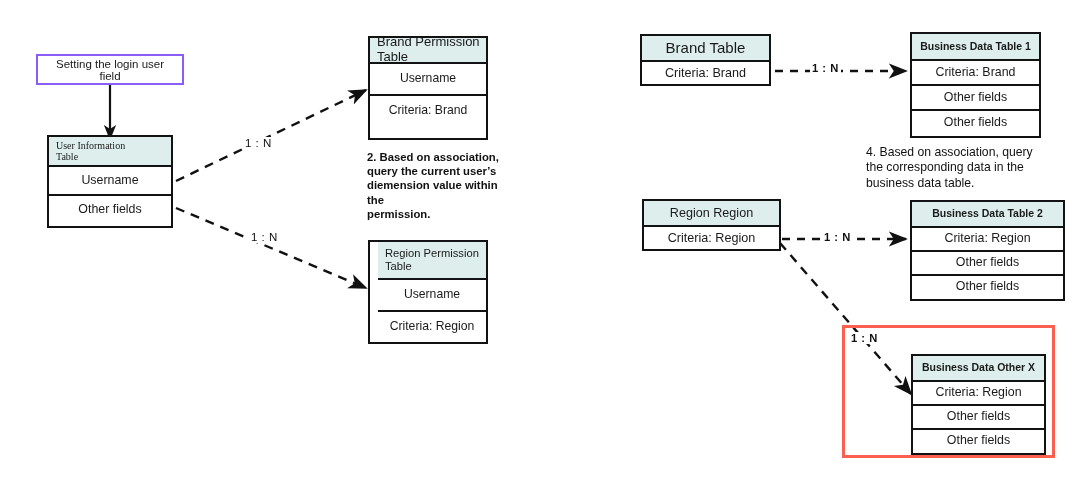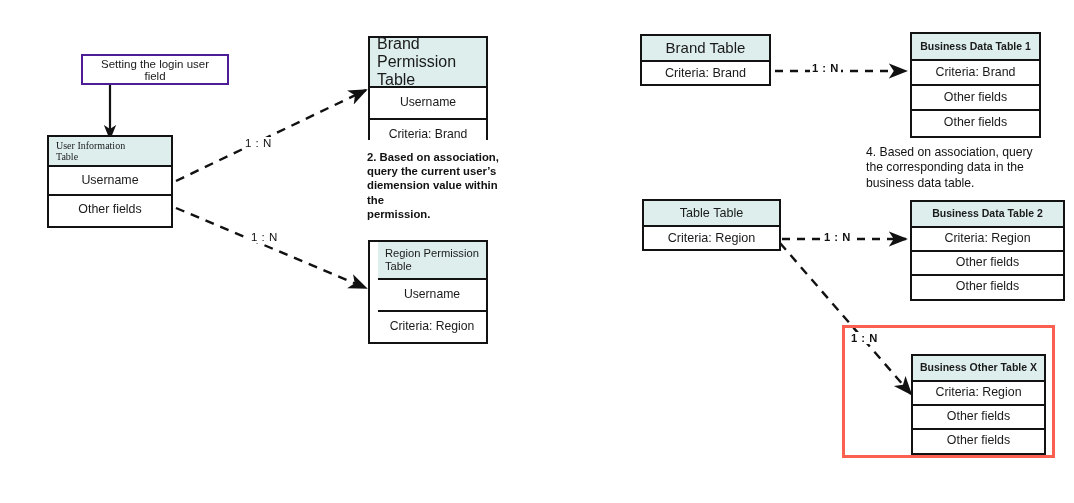--- a/index.html
+++ b/index.html
@@ -45,28 +45,27 @@
   .tbl .row.head.left {
     justify-content: flex-start;
     text-align: left;
     padding-left: 7px;
   }
 
   
   .plainbox {
     position: absolute;
     box-sizing: border-box;
-    border: 2px solid #4c1d95;
+    border: 2px solid #8b5cf6;
     background: #ffffff;
     display: flex;
     align-items: center;
     justify-content: center;
     text-align: center;
     padding: 0 6px;
-    margin-left: 45px;
   }
 
   
   .note {
     position: absolute;
     color: #111111;
     line-height: 1.26;
     white-space: pre-line;
   }
 
@@ -134,21 +133,21 @@
 Table</div>
     <div class="row" style="height:29px; font-size:12.4px;">Username</div>
     <div class="row" style="height:29px; font-size:12.4px;">Other fields</div>
   </div>
 
   <div class="elabel" style="left:243px; top:137px; font-size:11.5px;">1 : N</div>
 
   <div class="elabel" style="left:249px; top:231px; font-size:11.5px;">1 : N</div>
 
   <div class="tbl" style="left:368px; top:36px; width:120px; height:104px;">
-    <div class="row head left" style="height:48px; font-size:16px; white-space:pre-line;">Brand Permission
+    <div class="row head left" style="height:24px; font-size:13px; white-space:pre-line;">Brand Permission
 Table</div>
     <div class="row" style="height:32px; font-size:12.2px;">Username</div>
     <div class="row" style="height:32px; font-size:12.2px;">Criteria: Brand</div>
   </div>
 
   <div class="note" style="left:367px; top:150px; width:150px; font-size:11.3px; font-weight:bold;">2. Based on association,
 query the current user’s
 diemension value within the
 permission.</div>
 
@@ -172,37 +171,37 @@
     <div class="row" style="height:25px; font-size:12.4px;">Other fields</div>
     <div class="row" style="height:25px; font-size:12.4px;">Other fields</div>
   </div>
 
 
   <div class="note" style="left:866px; top:145px; width:215px; font-size:12.2px;">4. Based on association, query
 the corresponding data in the
 business data table.</div>
 
   <div class="tbl" style="left:642px; top:199px; width:139px; height:52px;">
-    <div class="row head" style="height:24px; font-size:12.6px;">Table Table</div>
+    <div class="row head" style="height:24px; font-size:12.6px;">Region Region</div>
     <div class="row" style="height:24px; font-size:12.6px;">Criteria: Region</div>
   </div>
 
   <div class="elabel" style="left:822px; top:231px; font-size:11.2px; font-weight:bold;">1 : N</div>
 
   <div class="tbl" style="left:910px; top:200px; width:155px; height:101px;">
     <div class="row head" style="height:24px; font-size:10.5px; font-weight:bold;">Business Data Table 2</div>
     <div class="row" style="height:24px; font-size:12.4px;">Criteria: Region</div>
     <div class="row" style="height:24px; font-size:12.4px;">Other fields</div>
     <div class="row" style="height:24px; font-size:12.4px;">Other fields</div>
   </div>
 
   <div class="highlight" style="left:842px; top:325px; width:213px; height:133px;"></div>
 
   <div class="elabel" style="left:849px; top:332px; font-size:11.2px; font-weight:bold;">1 : N</div>
 
   <div class="tbl" style="left:911px; top:354px; width:135px; height:101px;">
-    <div class="row head" style="height:24px; font-size:10.5px; font-weight:bold;">Business Other Table X</div>
+    <div class="row head" style="height:24px; font-size:10.5px; font-weight:bold;">Business Data Other X</div>
     <div class="row" style="height:24px; font-size:12.4px;">Criteria: Region</div>
     <div class="row" style="height:24px; font-size:12.4px;">Other fields</div>
     <div class="row" style="height:24px; font-size:12.4px;">Other fields</div>
   </div>
 
 </div>
 
 </body></html>

